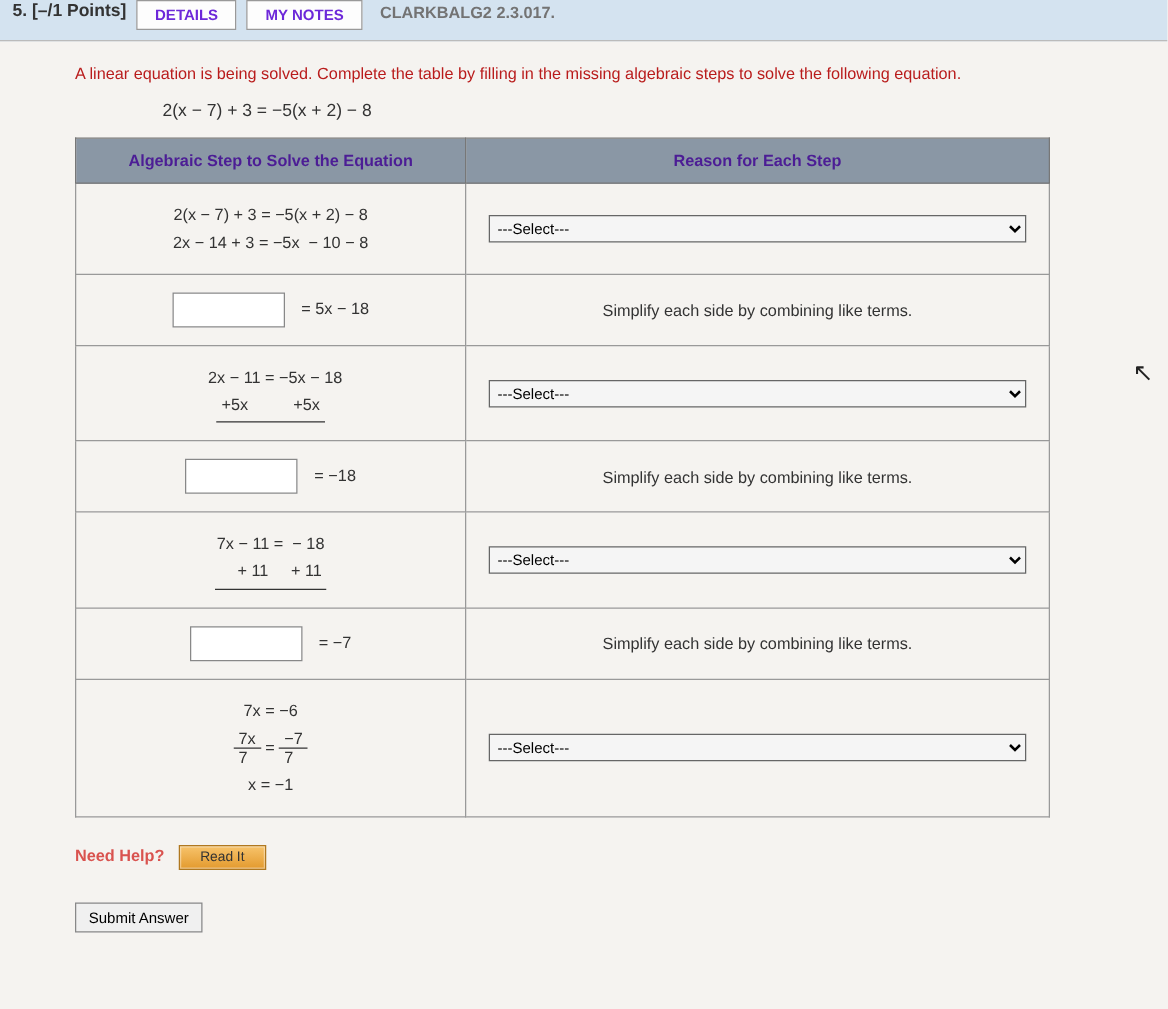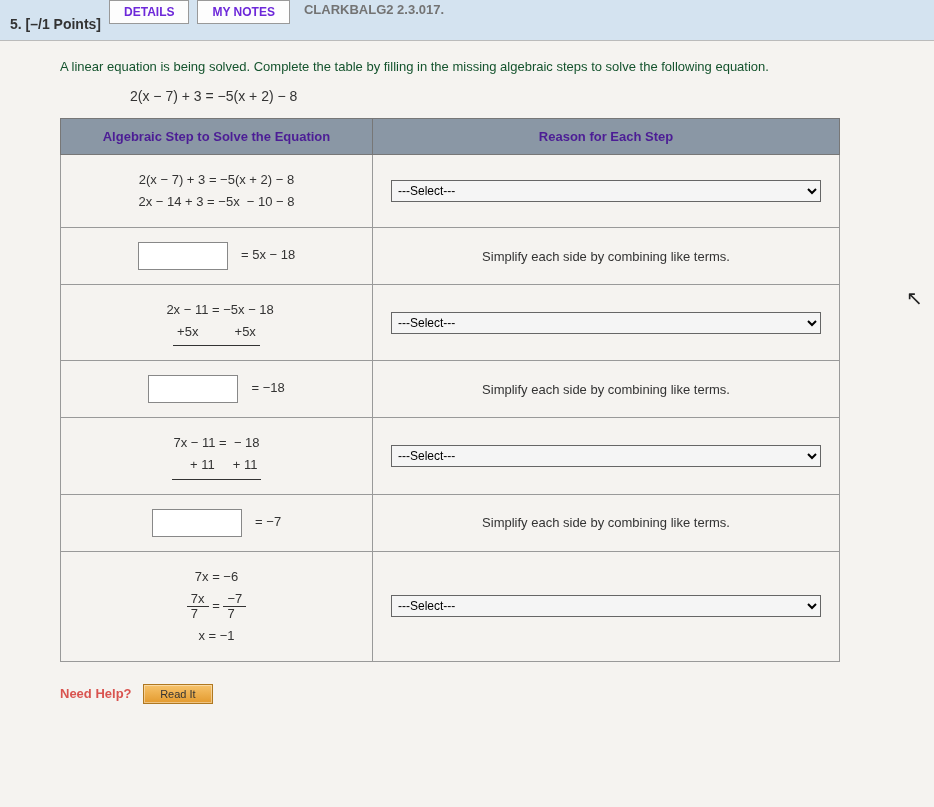--- a/index.html
+++ b/index.html
@@ -14,21 +14,21 @@
     background: #d4e3f0;
     padding: 0 10px 8px 10px;
     display: flex;
     align-items: flex-start;
     gap: 8px;
     border-bottom: 1px solid #bbb;
   }
   .q-label {
     font-weight: bold;
     font-size: 14px;
-    padding-top: 16px;
+    padding-top: 0;
   }
   .topbtn {
     background: #fdfdfd;
     border: 1px solid #999;
     padding: 4px 14px;
     font-size: 12px;
     font-weight: bold;
     color: #6d28d9;
     cursor: pointer;
   }
@@ -37,21 +37,21 @@
     color: #737373;
     font-size: 13px;
     padding-top: 2px;
     margin-left: 6px;
   }
   .content {
     padding: 18px 40px 18px 60px;
   }
   .prompt {
     font-size: 13px;
-    color: #14532d;
+    color: #b91c1c;
     margin-bottom: 14px;
   }
   .equation-display {
     font-size: 14px;
     margin: 8px 0 14px 70px;
   }
   table.steps {
     border-collapse: collapse;
     width: 780px;
     border: 1px solid #888;
@@ -232,15 +232,18 @@
         </td>
       </tr>
     </tbody>
   </table>
 
   <div class="need-help">
     <span class="need-help-label">Need Help?</span>
     <button class="read-it">Read It</button>
   </div>
 
+  <div class="submit-row">
+    <button class="submit-btn">Submit Answer</button>
+  </div>
 </div>
 
 <div class="cursor-icon">↖</div>
 
 </body></html>

